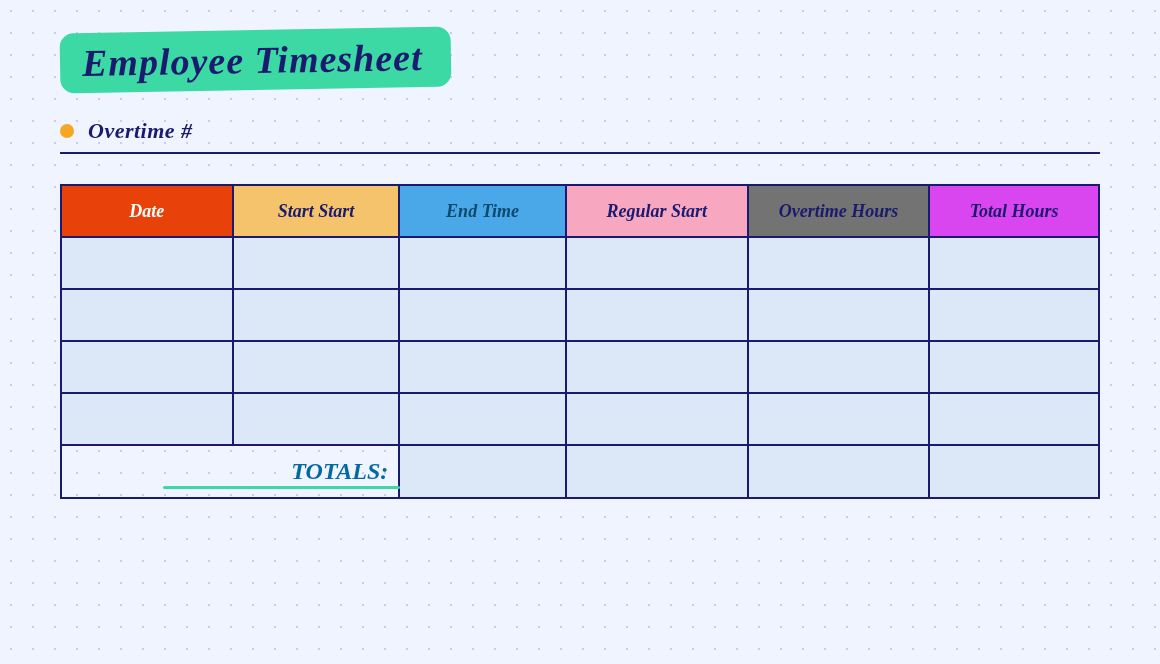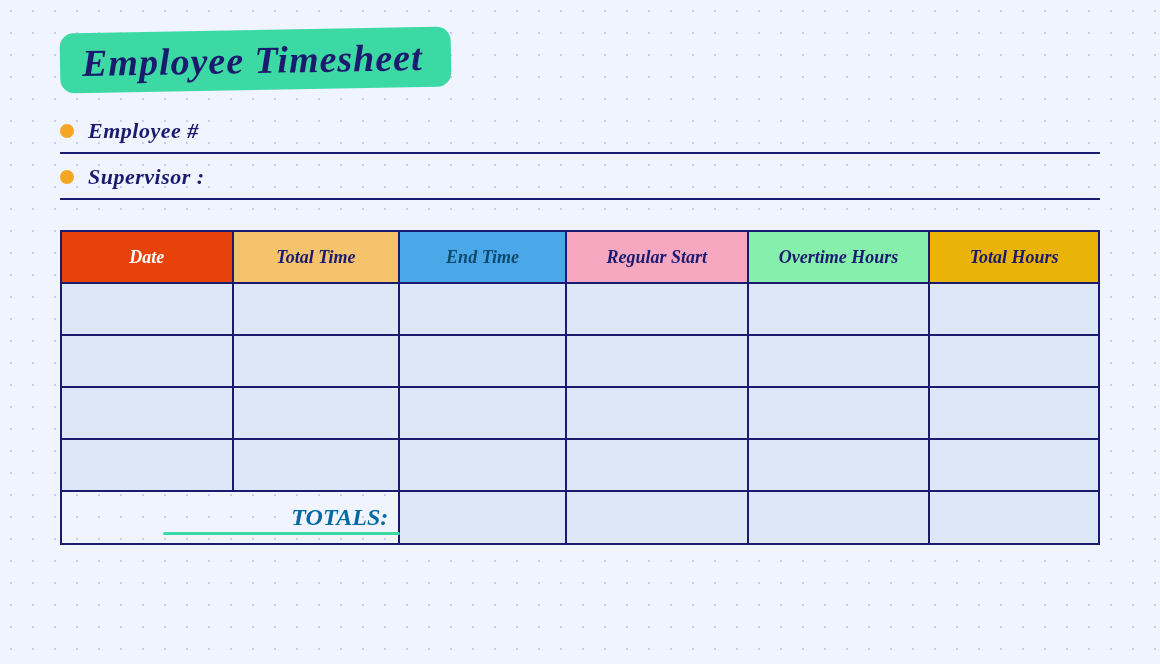--- a/index.html
+++ b/index.html
@@ -89,22 +89,22 @@
       vertical-align: middle;
     }
     td {
       background: #dce8f8;
     }
 
     .col-date   { background: #e8420a; color: white; width: 170px; }
     .col-start  { background: #f5c36b; width: 165px; }
     .col-end    { background: #4aa8e8; color: #0c4a6e; width: 165px; }
     .col-reg    { background: #f7a8c0; width: 180px; }
-    .col-ot     { background: #86efac; width: 180px; }
-    .col-total  { background: #eab308; width: 168px; }
+    .col-ot     { background: #737373; width: 180px; }
+    .col-total  { background: #d946ef; width: 168px; }
 
     .totals-row td {
       background: #f0f4ff;
     }
     .totals-label-cell {
       background: transparent !important;
       border: none !important;
       border-right: 2.5px solid #1a1a6e !important;
       text-align: right;
       padding-right: 10px;
@@ -132,35 +132,31 @@
 
   
   <div class="title-wrapper">
     <span class="title-text">Employee Timesheet</span>
   </div>
 
   
   <div class="info-section">
     <div class="info-row-wrapper">
       <div class="bullet"></div>
-      <span class="info-label">Employee #</span>
-    </div>
-    <div class="info-row-wrapper">
-      <div class="bullet"></div>
-      <span class="info-label">Supervisor :</span>
+      <span class="info-label">Overtime #</span>
     </div>
   </div>
 
   
   <div class="table-wrapper">
     <table>
       <thead>
         <tr>
           <th class="col-date">Date</th>
-          <th class="col-start">Total Time</th>
+          <th class="col-start">Start Start</th>
           <th class="col-end">End Time</th>
           <th class="col-reg">Regular Start</th>
           <th class="col-ot">Overtime Hours</th>
           <th class="col-total">Total Hours</th>
         </tr>
       </thead>
       <tbody id="table-body">
 
         <tr>
           <td></td>

